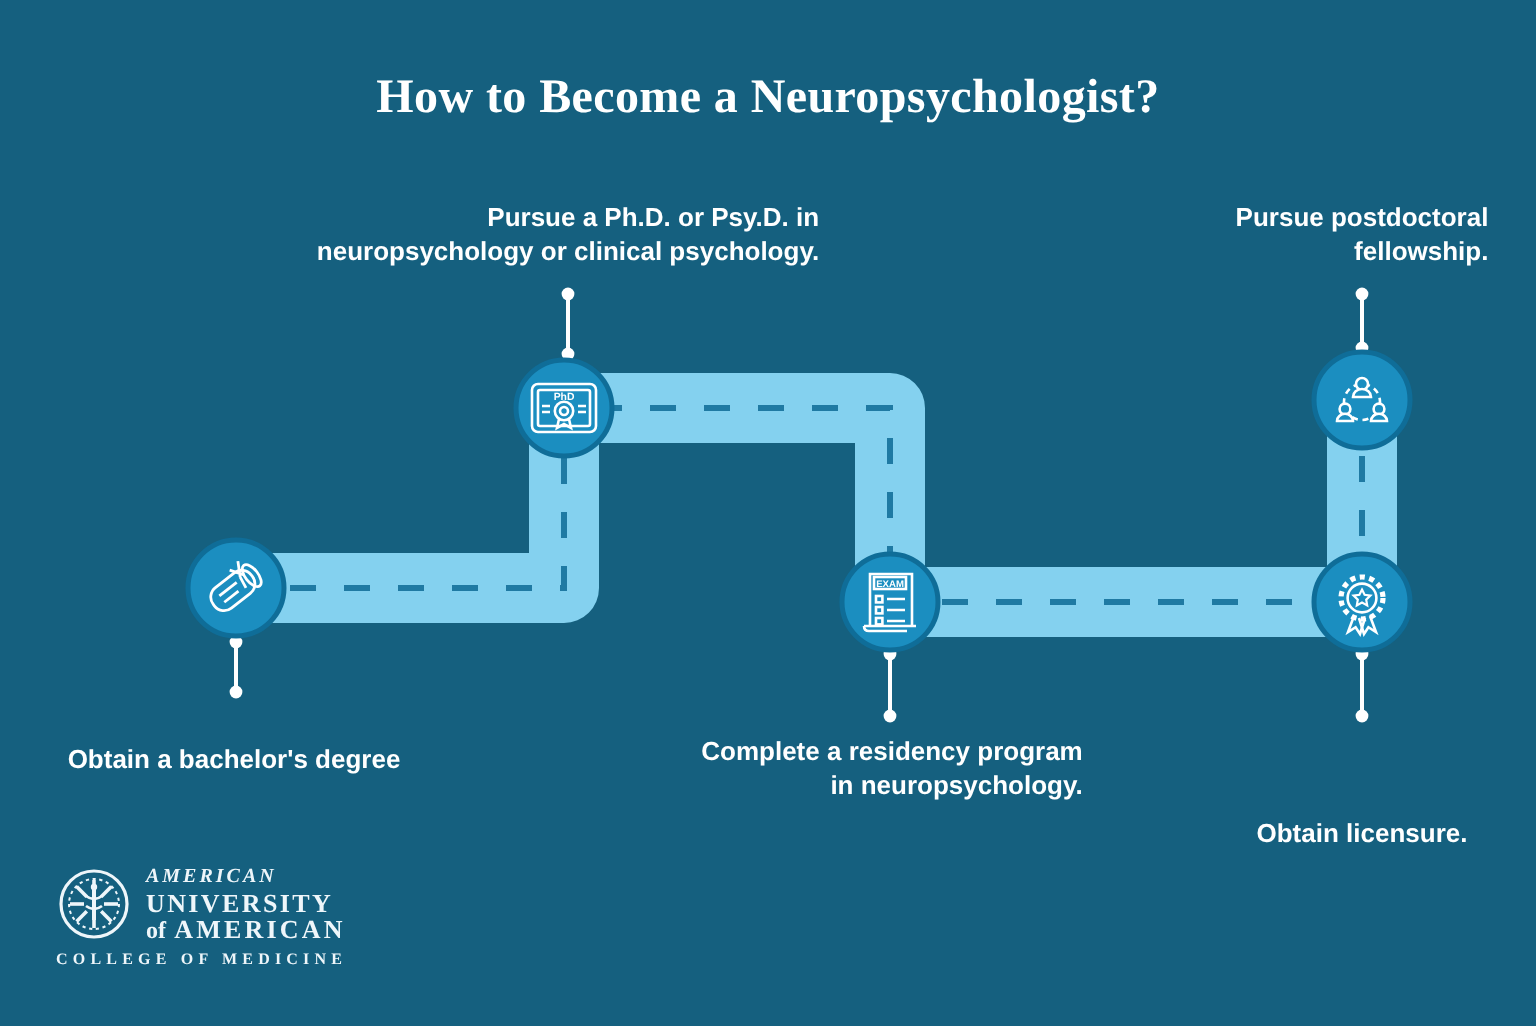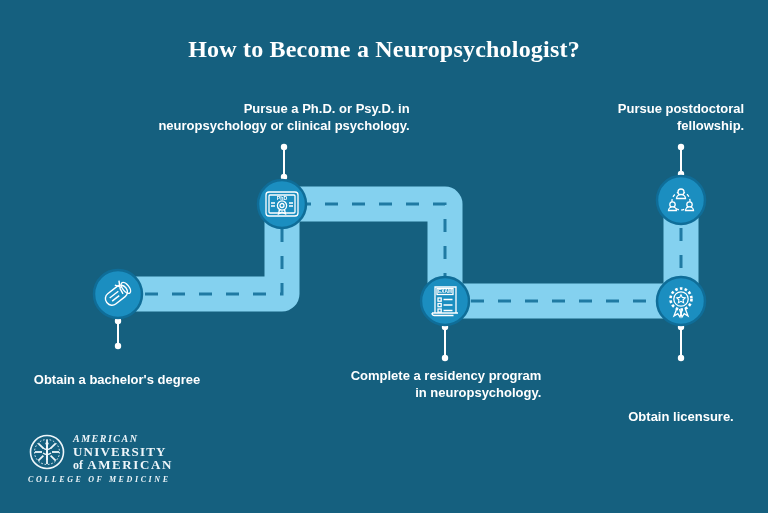--- a/index.html
+++ b/index.html
@@ -23,21 +23,21 @@
   .logo{position:absolute;left:28px;top:432px;color:#e9f4f9;}
   .logo-row{display:flex;align-items:center;}
   .logo-seal{flex:0 0 auto;margin-right:7px;}
   .logo-name{font-family:"Liberation Serif","DejaVu Serif",serif;font-weight:bold;color:#eef6fa;}
   .logo-name .l1{font-size:10px;letter-spacing:1.5px;line-height:13px;font-style:italic;}
   .logo-name .l2{font-size:13px;letter-spacing:1.2px;line-height:13px;}
   .logo-name .l3{font-size:13px;letter-spacing:1.6px;line-height:13px;}
   .logo-name .of{text-transform:none;font-size:12px;letter-spacing:0;}
   .logo-college{
     font-family:"Liberation Serif","DejaVu Serif",serif;font-weight:bold;
-    font-size:8px;letter-spacing:2.6px;margin-top:3px;color:#eef6fa;font-style:italic;
+    font-size:8px;letter-spacing:2.6px;margin-top:3px;color:#eef6fa;
   }
 </style>
 </head>
 <body>
 
 <div class="canvas">
 
   <div class="title">How to Become a Neuropsychologist?</div>
 
   <svg class="road-svg" width="768" height="513" viewBox="0 0 768 513">

